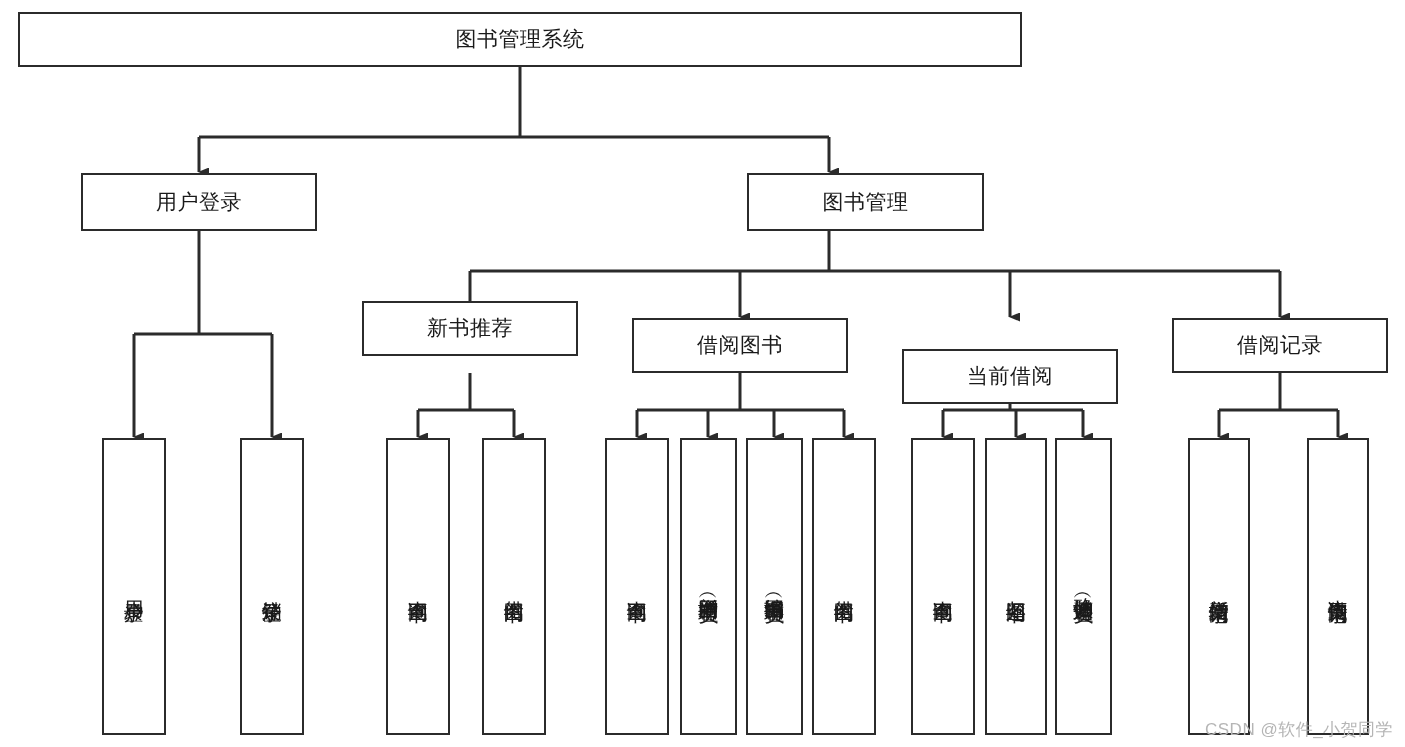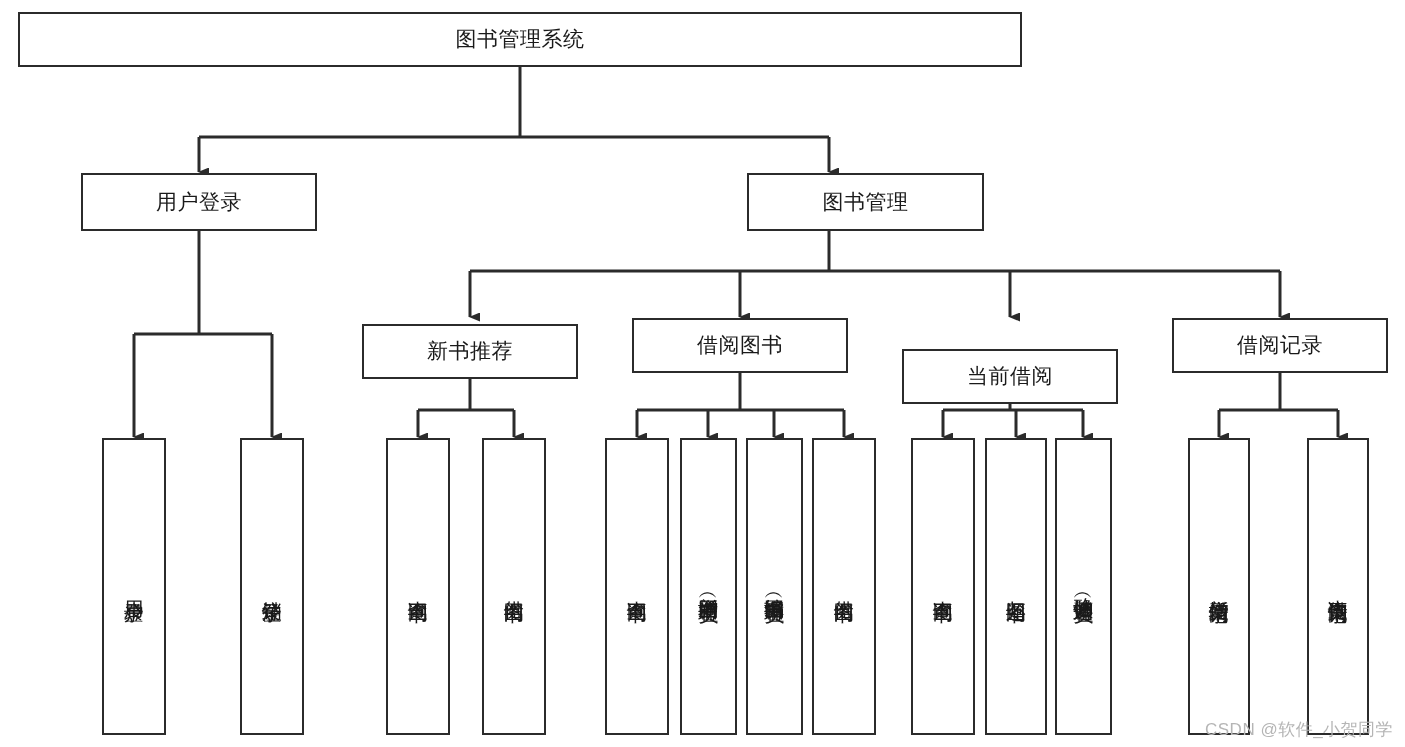--- a/index.html
+++ b/index.html
@@ -125,21 +125,21 @@
   <div id="nodes-layer">
       <div class="node-box root-node" style="left: 18px; top: 12px; width: 1004px; height: 55px;">
         <span class="node-label-h">图书管理系统</span>
       </div>
       <div class="node-box level2-node" style="left: 81px; top: 173px; width: 236px; height: 58px;">
         <span class="node-label-h">用户登录</span>
       </div>
       <div class="node-box level2-node" style="left: 711px; top: 173px; width: 237px; height: 58px; margin-left: 36px;">
         <span class="node-label-h">图书管理</span>
       </div>
-      <div class="node-box level3-node" style="left: 362px; top: 324px; width: 216px; height: 55px;">
+      <div class="node-box level3-node" style="left: 362px; top: 301px; width: 216px; height: 55px;">
         <span class="node-label-h">新书推荐</span>
       </div>
       <div class="node-box level3-node" style="left: 632px; top: 318px; width: 216px; height: 55px;">
         <span class="node-label-h">借阅图书</span>
       </div>
       <div class="node-box level3-node" style="left: 902px; top: 318px; width: 216px; height: 55px; margin-top: 31px;">
         <span class="node-label-h">当前借阅</span>
       </div>
       <div class="node-box level3-node" style="left: 1172px; top: 318px; width: 216px; height: 55px;">
         <span class="node-label-h">借阅记录</span>

